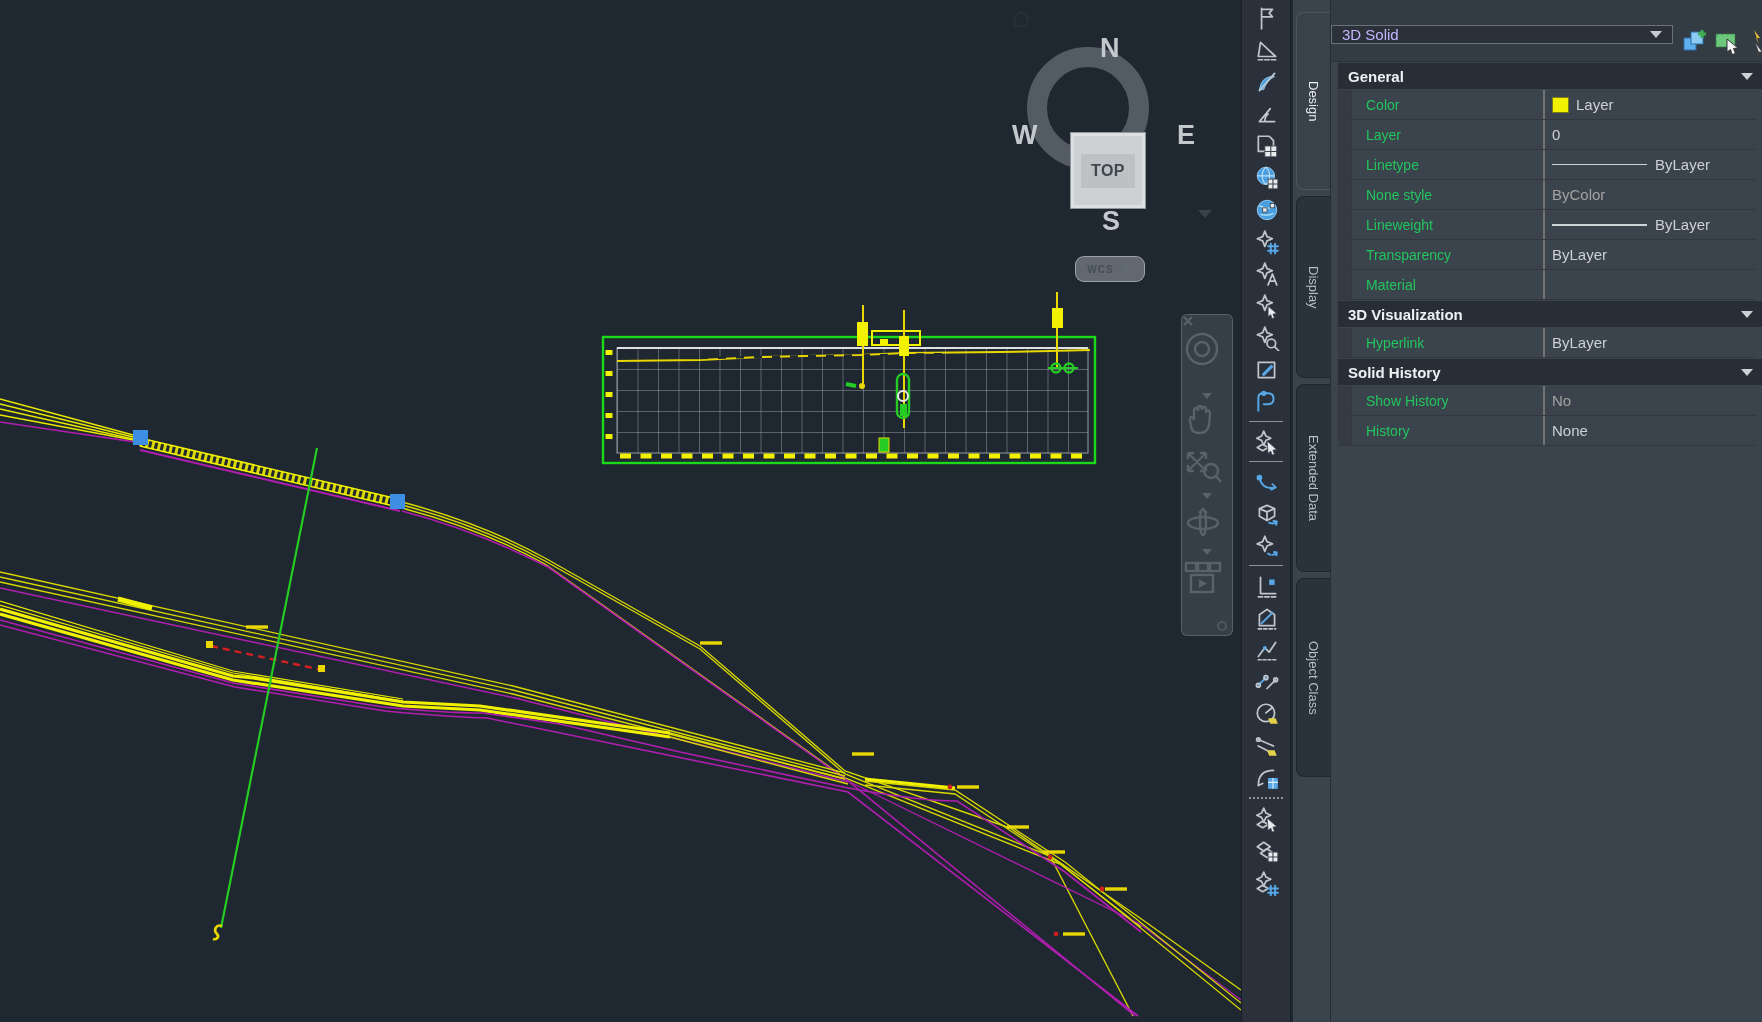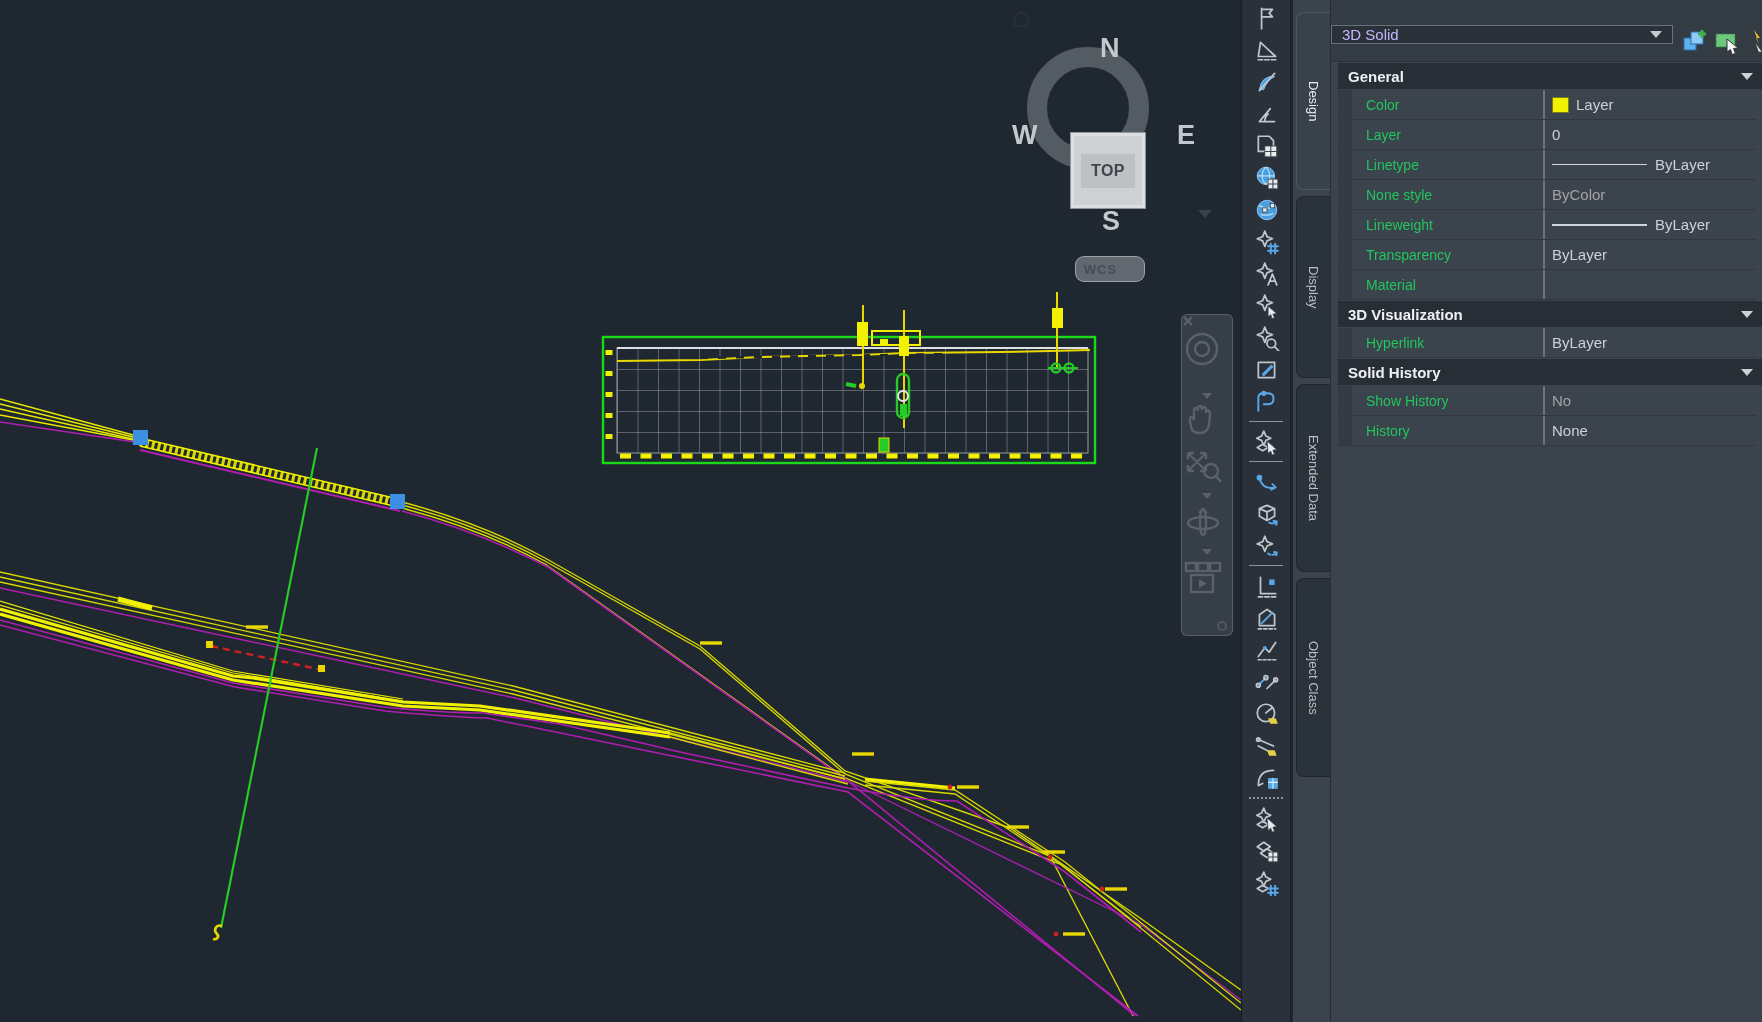--- a/index.html
+++ b/index.html
@@ -14,21 +14,21 @@
   #viewcube{position:absolute;left:1010px;top:10px;width:200px;height:235px;}
   #vc-ring{position:absolute;left:17px;top:37px;width:122px;height:122px;border:20px solid rgba(86,94,102,0.95);border-radius:50%;}
   .vc-letter{position:absolute;color:#c3c8cd;font-weight:bold;font-size:27px;line-height:1;}
   #vc-face{position:absolute;left:60px;top:78px;width:76px;height:77px;background:#ced1d4;border:1px solid #8f959a;box-shadow:inset 0 0 0 3px #dcdfe1;display:flex;align-items:center;justify-content:center;margin-top:44px;}
   #vc-face-inner{background:#bdc1c4;padding:8px 10px;color:#3f464d;font-weight:bold;font-size:16px;letter-spacing:0.5px;}
   #vc-home{position:absolute;left:-4px;top:5px;width:22px;height:18px;opacity:.55;}
   #vc-menu-caret{position:absolute;left:188px;top:200px;width:0;height:0;border-left:7px solid transparent;border-right:7px solid transparent;border-top:8px solid #38424b;}
 
   
   #wcs{position:absolute;left:1075px;top:256px;width:70px;height:26px;border-radius:9px;background:rgba(152,159,165,0.55);border:1px solid rgba(196,201,206,0.6);display:flex;align-items:center;justify-content:center;gap:7px;}
-  #wcs span{font-size:13px;font-weight:bold;color:#454d55;letter-spacing:1px;}
+  #wcs span{font-size:10px;font-weight:bold;color:#454d55;letter-spacing:1px;}
   #wcs .caret{width:0;height:0;border-left:6px solid transparent;border-right:6px solid transparent;border-top:7px solid #626b73;}
 
   
   #navbar{position:absolute;left:1181px;top:314px;width:52px;height:322px;border-radius:6px;background:rgba(148,155,161,0.20);border:1px solid rgba(173,179,185,0.30);}
   .nb-item{position:relative;width:100%;display:flex;justify-content:center;align-items:center;}
   .nb-close{position:absolute;right:4px;top:3px;width:12px;height:12px;}
   .nb-stroke{stroke:#59616a;fill:none;stroke-width:2.4;}
   .nb-caret{width:0;height:0;border-left:5px solid transparent;border-right:5px solid transparent;border-top:6px solid #59616a;margin:2px auto;}
   .nb-dot{position:absolute;right:5px;bottom:4px;width:10px;height:10px;border:2px solid #59616a;border-radius:50%;opacity:.7;}
 

